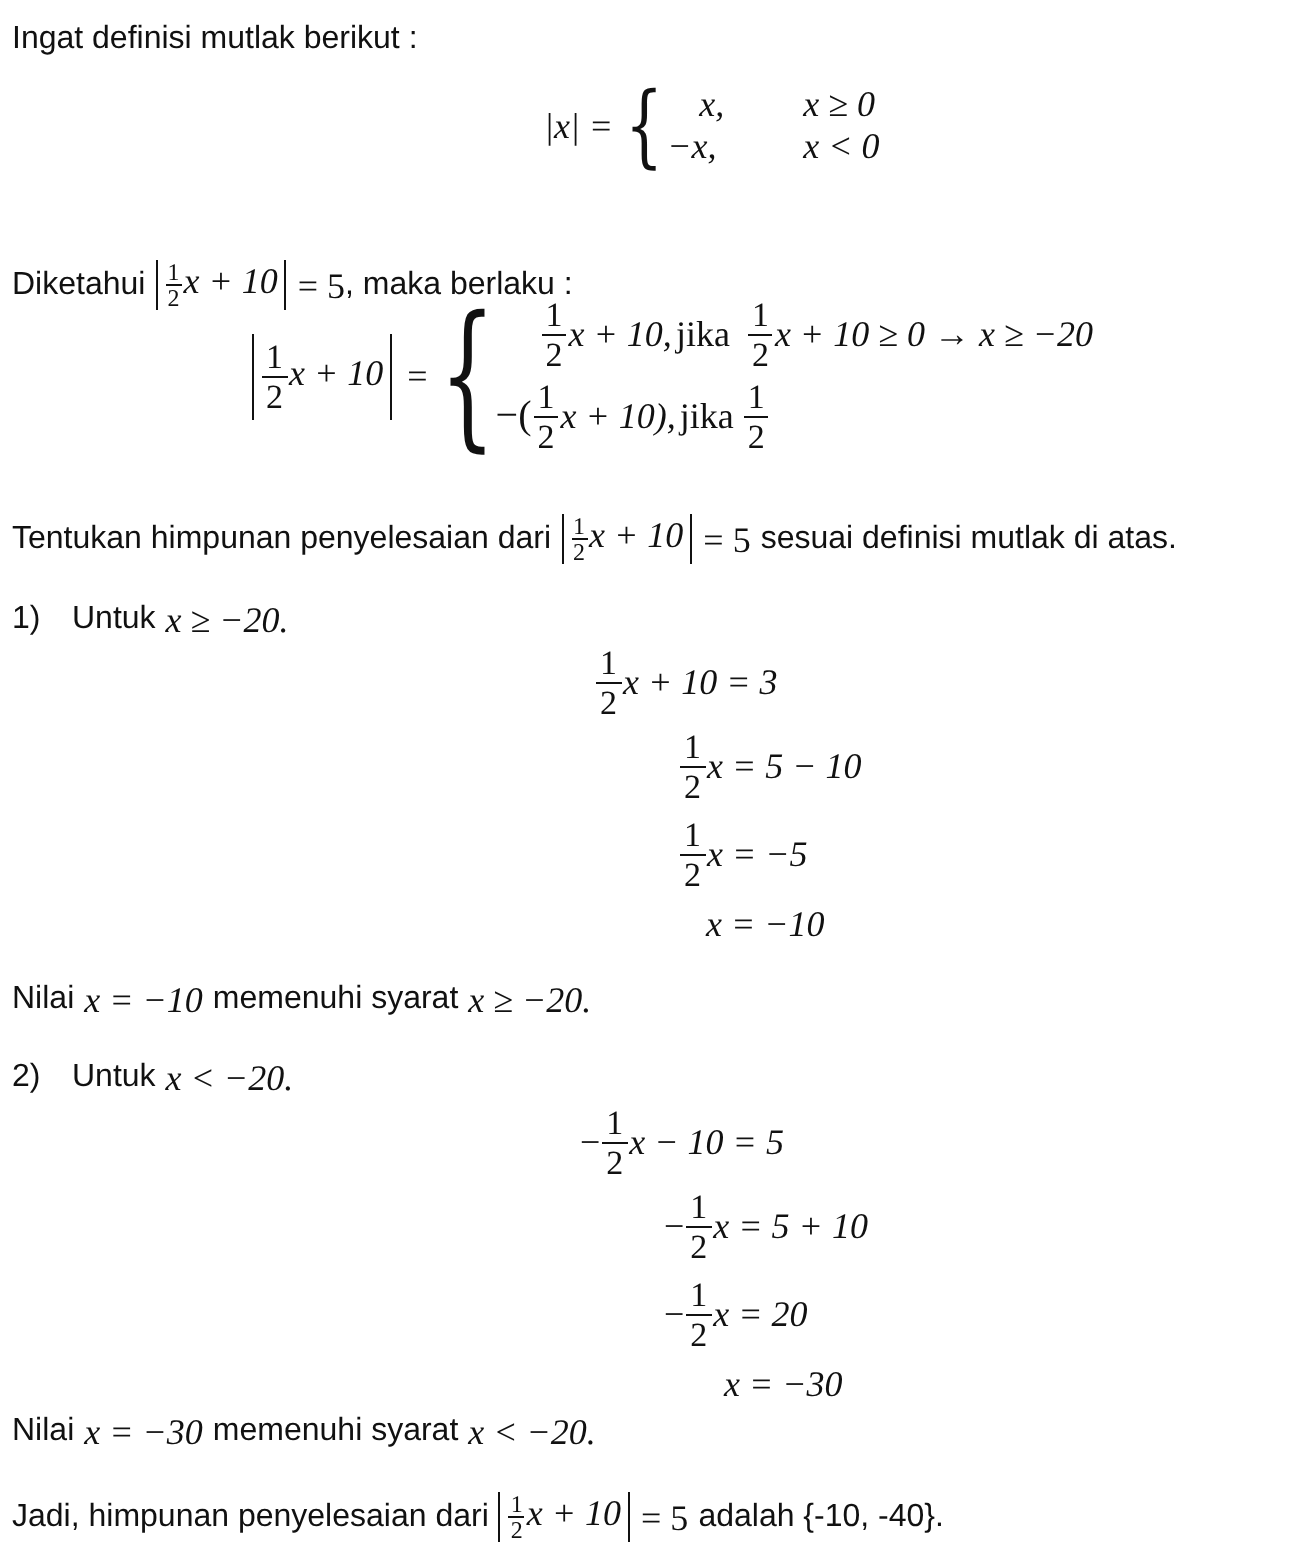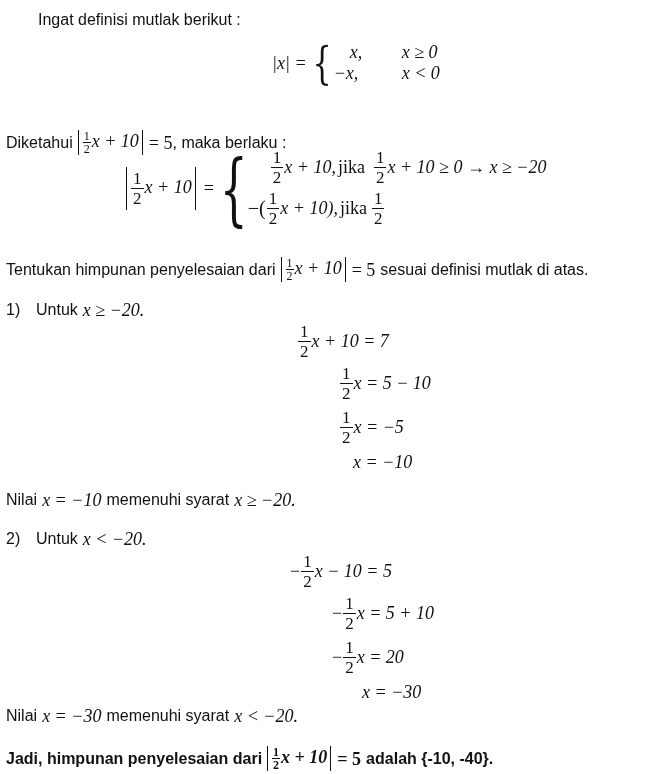--- a/index.html
+++ b/index.html
@@ -4,21 +4,21 @@
 <style>
   html, body { margin: 0; padding: 0; background: #ffffff; }
   body {
     width: 658px; height: 774px; position: relative; overflow: hidden;
     color: #111; font-family: "Liberation Sans", "DejaVu Sans", sans-serif;
   }
   .abs { position: absolute; white-space: nowrap; }
   .txt { font-size: 16px; line-height: 20px; }
   .m { font-family: "Liberation Serif", "DejaVu Serif", serif; font-size: 18px; }
   .mi { font-family: "Liberation Serif", "DejaVu Serif", serif; font-style: italic; font-size: 18px; }
-  .bold { font-weight: bold; }
+  .bold { font-weight: normal; }
   .frac {
     display: inline-flex; flex-direction: column; align-items: center;
     vertical-align: middle; line-height: 1; margin: 0 1px;
     font-family: "Liberation Serif", "DejaVu Serif", serif;
   }
   .frac .num { padding: 0 1px; border-bottom: 1px solid #111; }
   .frac.big { font-size: 17px; }
   .frac.big .num, .frac.big .den { padding: 1px 2px; }
   .frac.small { font-size: 12px; }
   .frac.small .num, .frac.small .den { padding: 0 1px; }
@@ -28,21 +28,21 @@
   }
   .brace {
     display: inline-block; font-family: "DejaVu Serif", serif; font-weight: 200;
     vertical-align: middle; transform-origin: center; color: #111;
   }
   .line { display: flex; align-items: center; }
 </style>
 </head>
 <body>
 
-<div class="abs txt" style="left:6px; top:10px;margin-left:32px;">Ingat definisi mutlak berikut :</div>
+<div class="abs txt" style="left:6px; top:10px;">Ingat definisi mutlak berikut :</div>
 
 <div class="abs line" style="left:272px; top:42px;">
   <span class="mi" style="margin-right:6px;">|x| =</span>
   <span class="brace" style="font-size:30px; transform:scaleY(1.5); margin-right:2px;">{</span>
   <div style="display:flex; flex-direction:column; line-height:21px;">
     <div class="line">
         <span class="mi" style="width:50px; padding-left:16px;">x,</span>
         <span class="mi" style="padding-left:2px;">x ≥ 0</span>
       </div>
     <div class="line">
@@ -119,21 +119,21 @@
   <span style="width:30px;">1)</span>
   <span>Untuk</span>
   <span class="mi" style="margin-left:5px;">x ≥ −20.</span>
 </div>
 
 <div class="abs line" style="left:297px; top:322px;">
   <span class="frac big">
       <span class="num">1</span>
       <span class="den">2</span>
     </span>
-    <span class="mi">x + 10 = 7</span>
+    <span class="mi">x + 10 = 3</span>
 </div>
 <div class="abs line" style="left:339px; top:364px;">
   <span class="frac big">
       <span class="num">1</span>
       <span class="den">2</span>
     </span>
     <span class="mi">x = 5 − 10</span>
 </div>
 <div class="abs line" style="left:339px; top:408px;">
   <span class="frac big">

